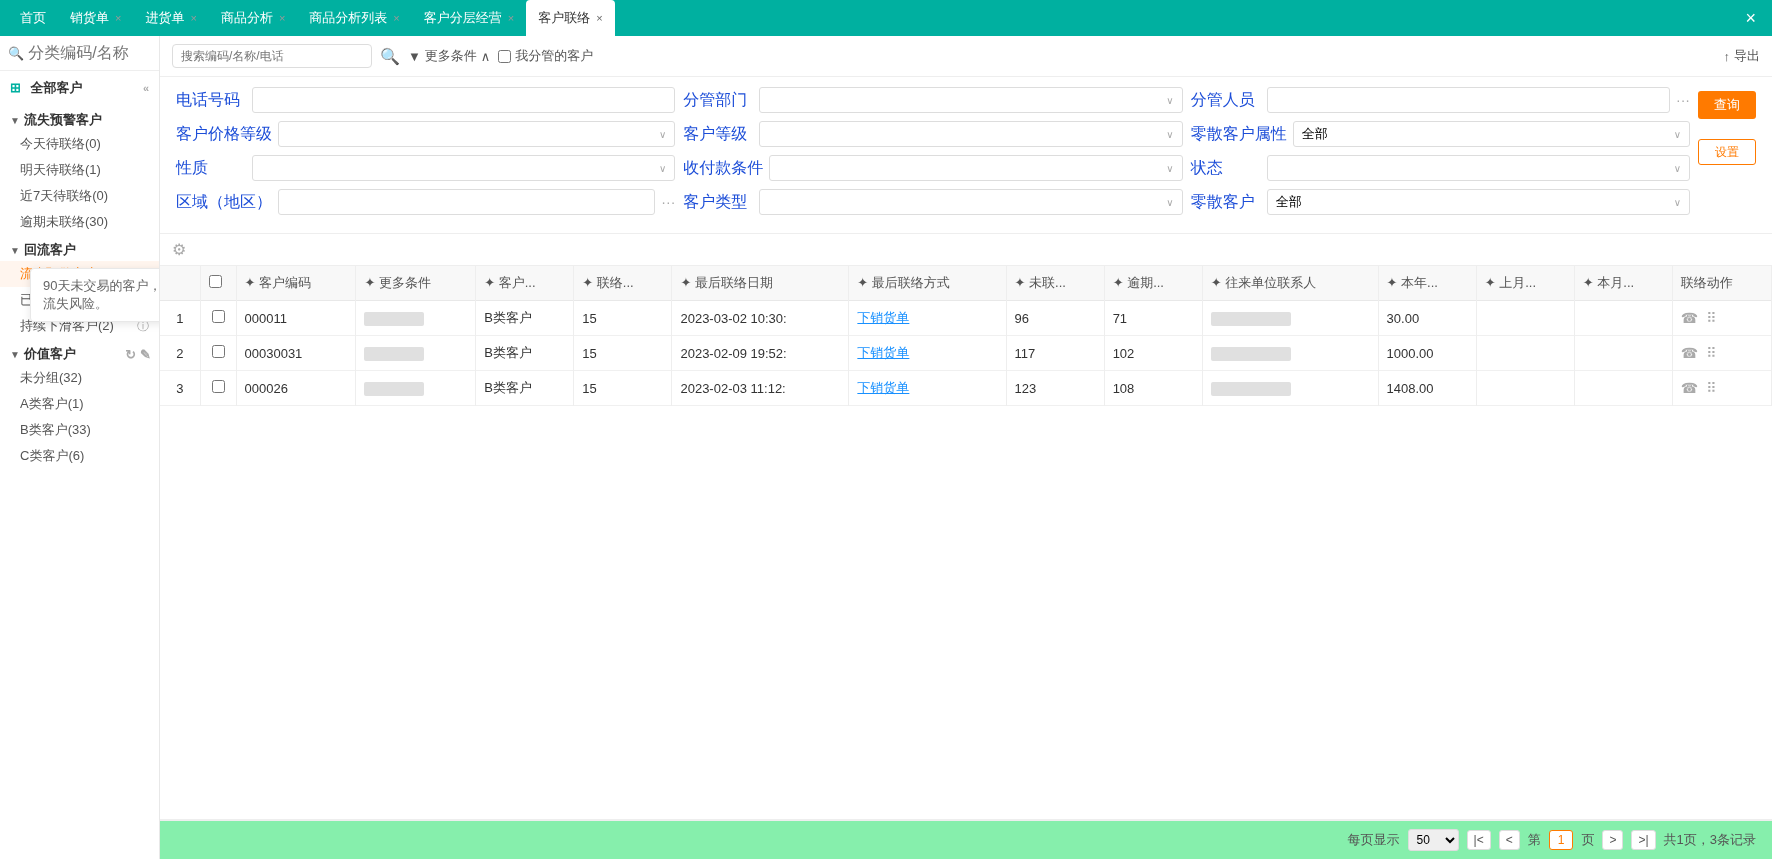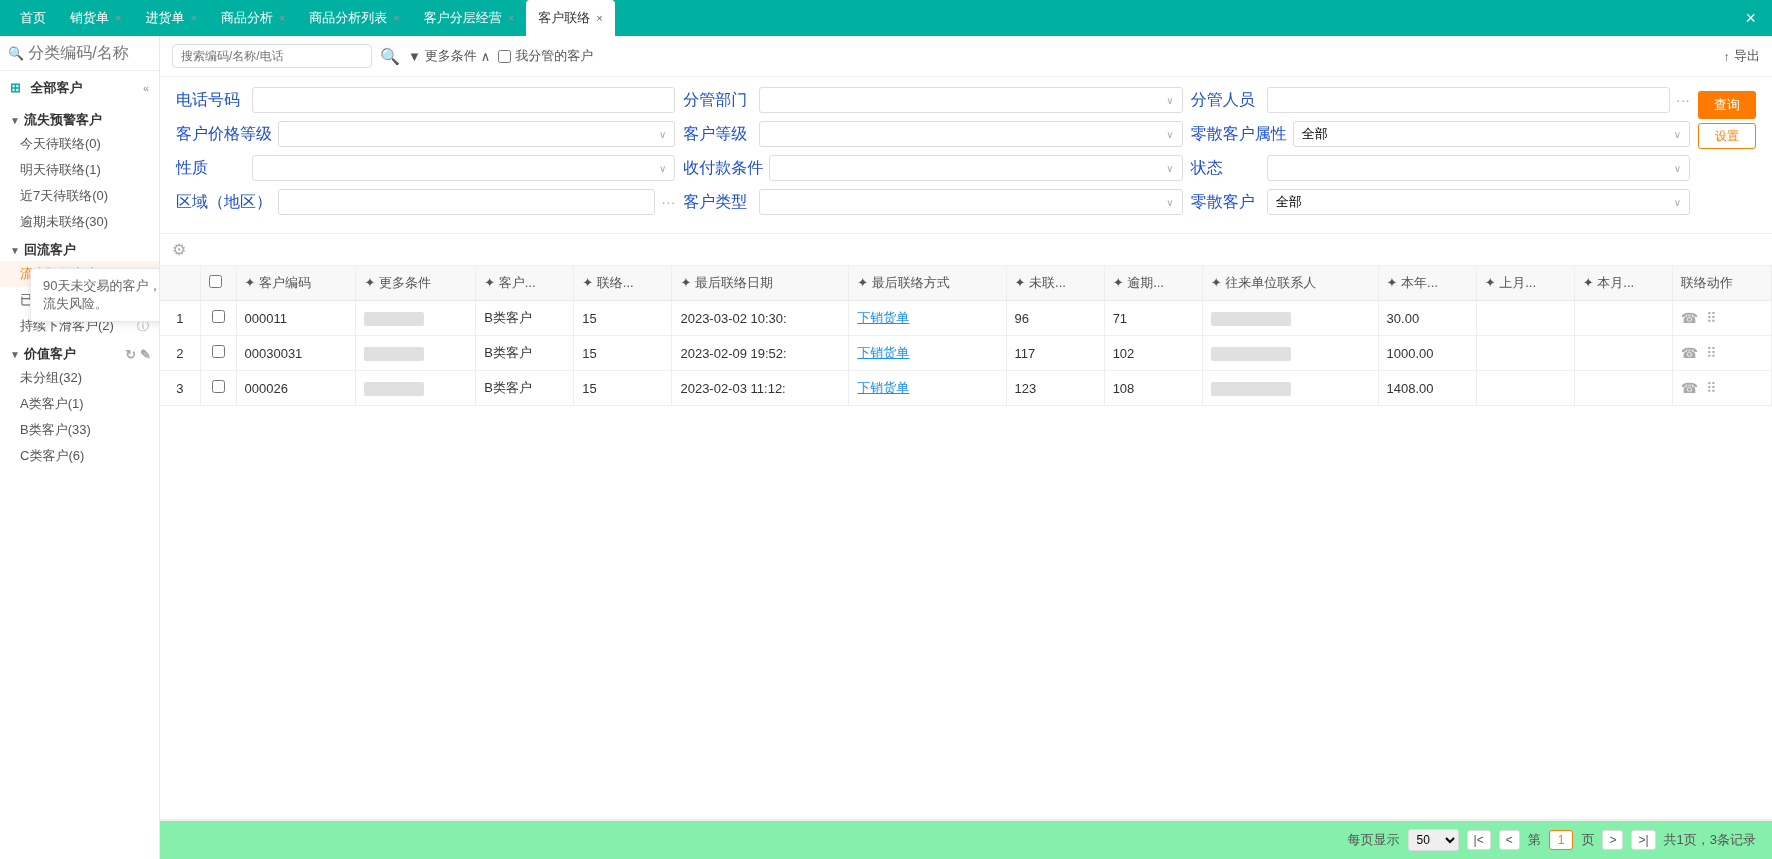--- a/index.html
+++ b/index.html
@@ -254,21 +254,21 @@
       border: 1px solid #ff7a00;
       border-radius: 3px;
       padding: 3px 12px;
       cursor: pointer;
       font-size: 12px;
       height: 26px;
     }
     .btn-group {
       display: flex;
       flex-direction: column;
-      gap: 4px;
+      gap: 20px;
       justify-content: center;
     }
 
     
     .table-container {
       flex: 1;
       overflow: auto;
       background: #fff;
     }
     table {

